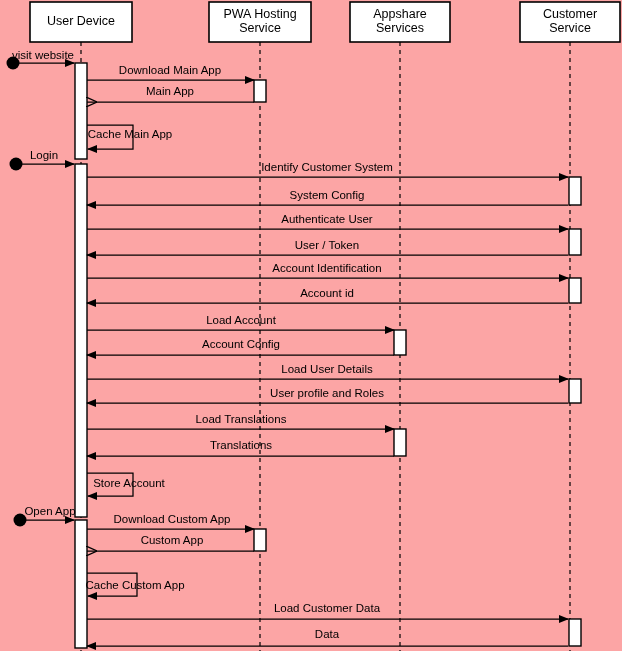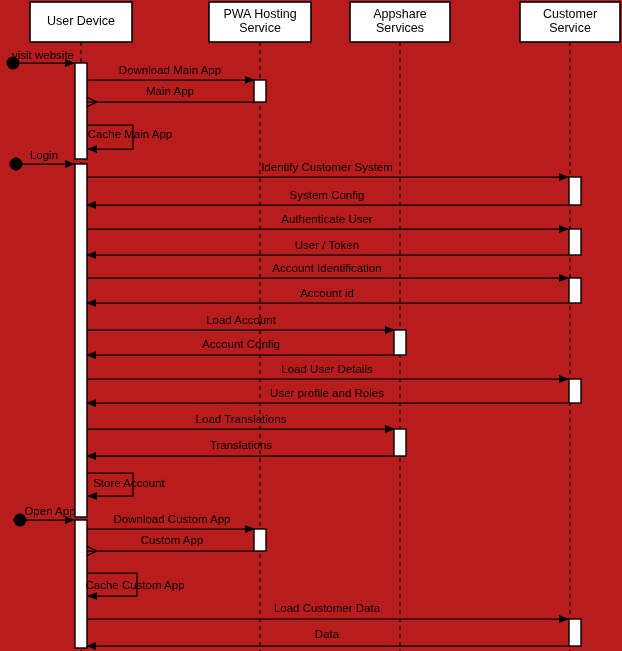--- a/index.html
+++ b/index.html
@@ -10,21 +10,21 @@
   body {
     width: 622px;
     height: 651px;
     font-family: "Liberation Sans", sans-serif;
     overflow: hidden;
   }
   #diagram-root {
     position: relative;
     width: 622px;
     height: 651px;
-    background: #b91c1c;
+    background: #fca5a5;
   }
   svg#seq-svg {
     display: block;
     width: 622px;
     height: 651px;
   }
   .lifeline-box {
     fill: #ffffff;
     stroke: #000000;
     stroke-width: 1.6;

